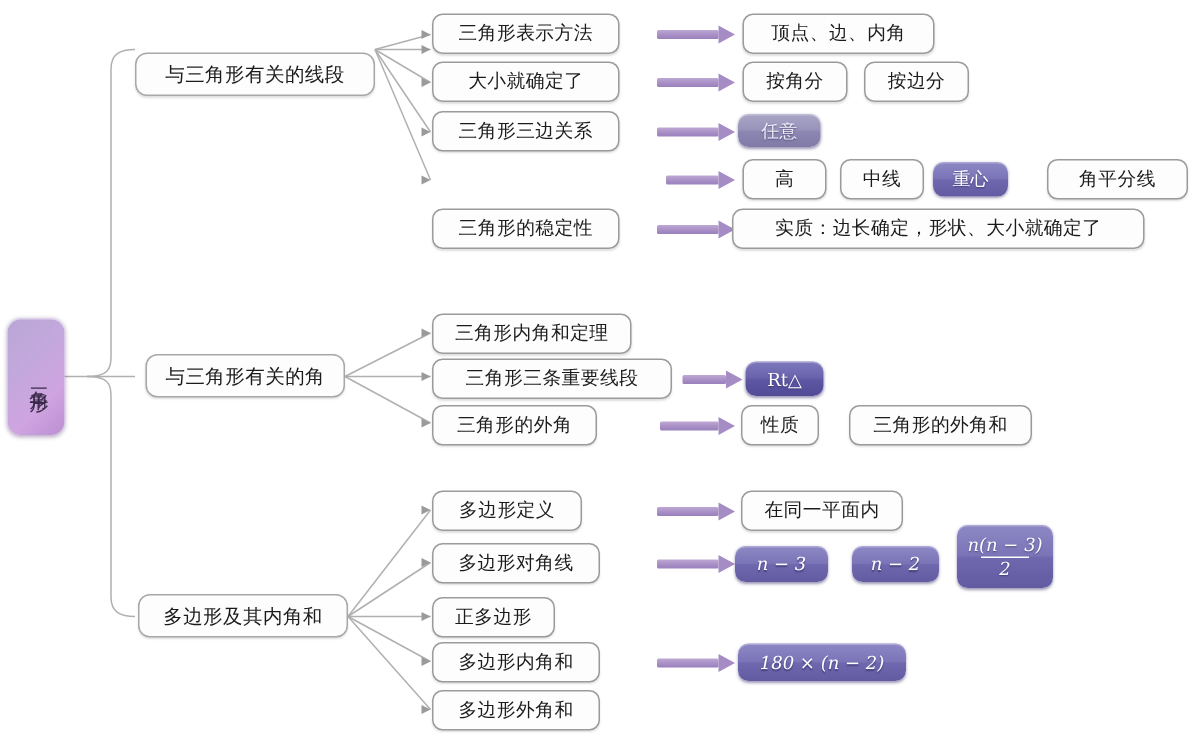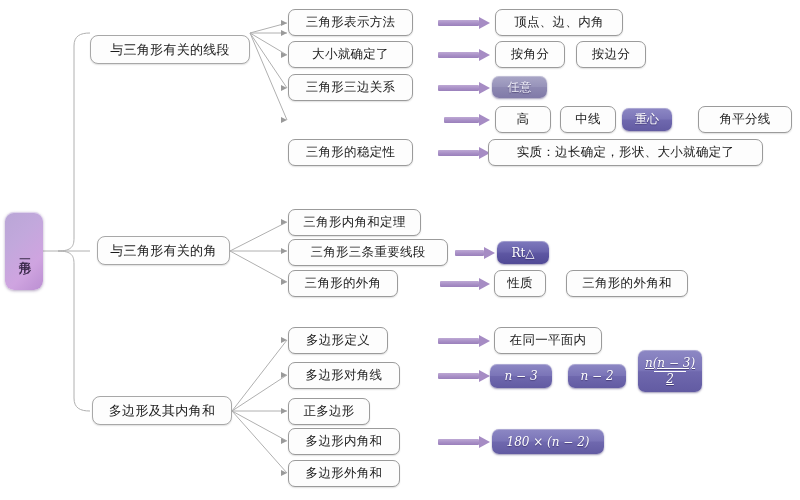--- a/index.html
+++ b/index.html
@@ -73,21 +73,21 @@
     background:linear-gradient(180deg,#a9a6c6 0%,#9793ba 48%,#8d88b2 52%,#807aa8 100%);
     color:#efeef8;
     text-align:center;
   }
   .fbox.deep{
     background:linear-gradient(180deg,#7e79bd 0%,#6a64ad 45%,#5d56a2 55%,#514a96 100%);
     align-items:center;
   }
 
   
-  .frac{flex-direction:column;line-height:1.05;padding:2px 16px;text-decoration:underline;}
+  .frac{flex-direction:column;line-height:1.05;padding:2px 16px;}
   .frac .num{font-size:12px;}
   .frac .bar{width:100%;height:1px;background:#ffffff;margin:1px 0 1px;}
   .frac .den{font-size:12px;}
 
   
   .arrow{position:absolute;height:12px;display:block;}
   .arrow .shaft{
     position:absolute;left:0;top:3px;height:6px;
     background:linear-gradient(180deg,#bda8d4 0%,#a88fc6 55%,#9a80bb 100%);
     border-radius:1px;

